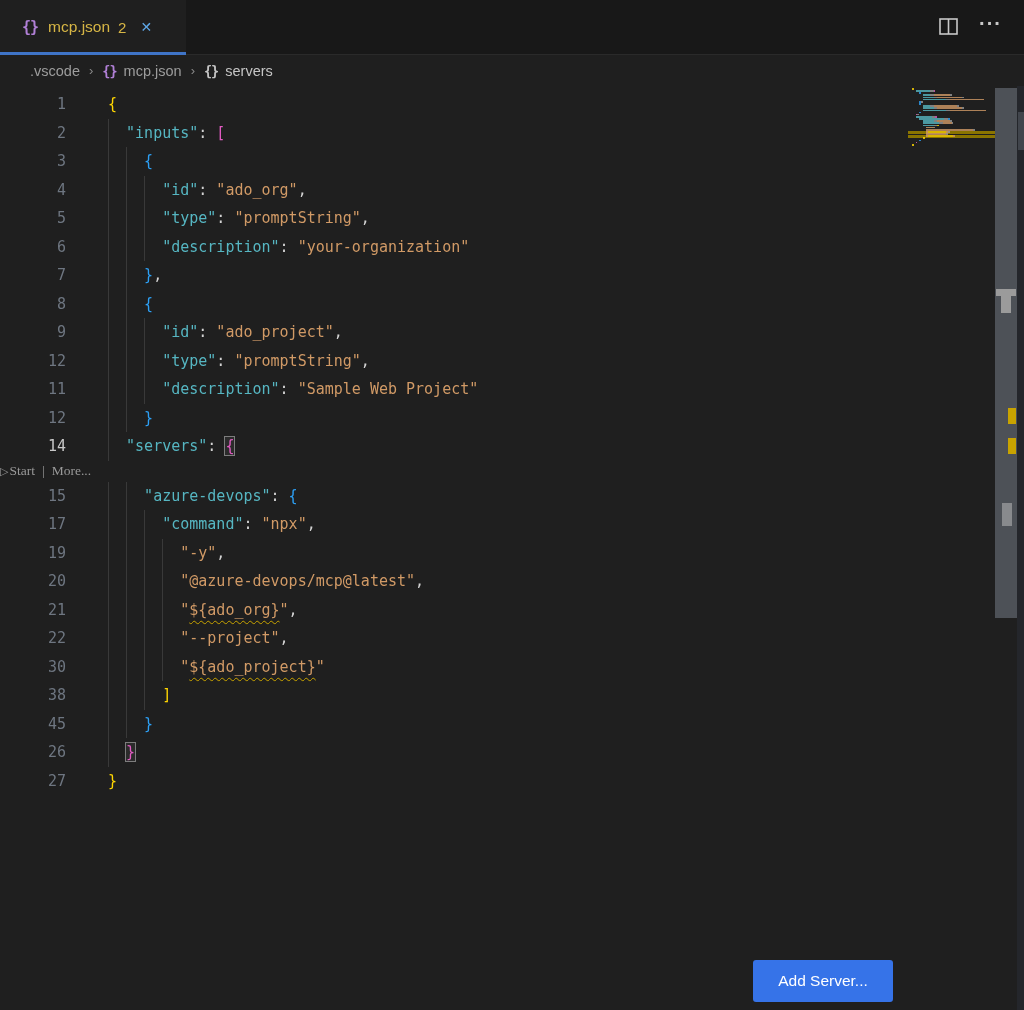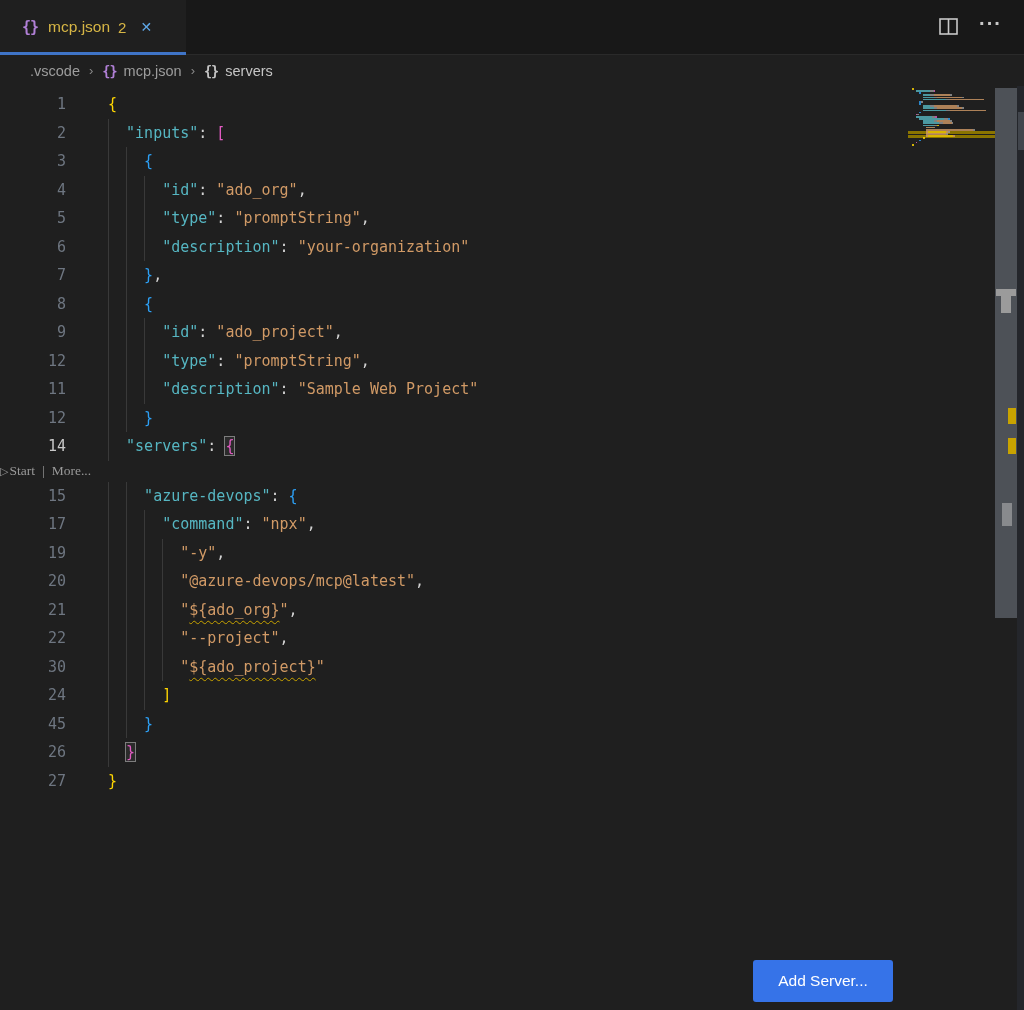--- a/index.html
+++ b/index.html
@@ -258,21 +258,21 @@
           </span>
         </div>
         <div class="line">
           <span class="ln">30</span>
           <span class="content">
             <span class="indent" style="width: 8ch;"></span>
             <span class="txt"><span class="str">"</span><span class="str warn">${ado_project}</span><span class="str">"</span></span>
           </span>
         </div>
         <div class="line">
-          <span class="ln">24</span>
+          <span class="ln">38</span>
           <span class="content">
             <span class="indent" style="width: 6ch;"></span>
             <span class="txt"><span class="b1">]</span></span>
           </span>
         </div>
         <div class="line">
           <span class="ln">45</span>
           <span class="content">
             <span class="indent" style="width: 4ch;"></span>
             <span class="txt"><span class="b3">}</span></span>

